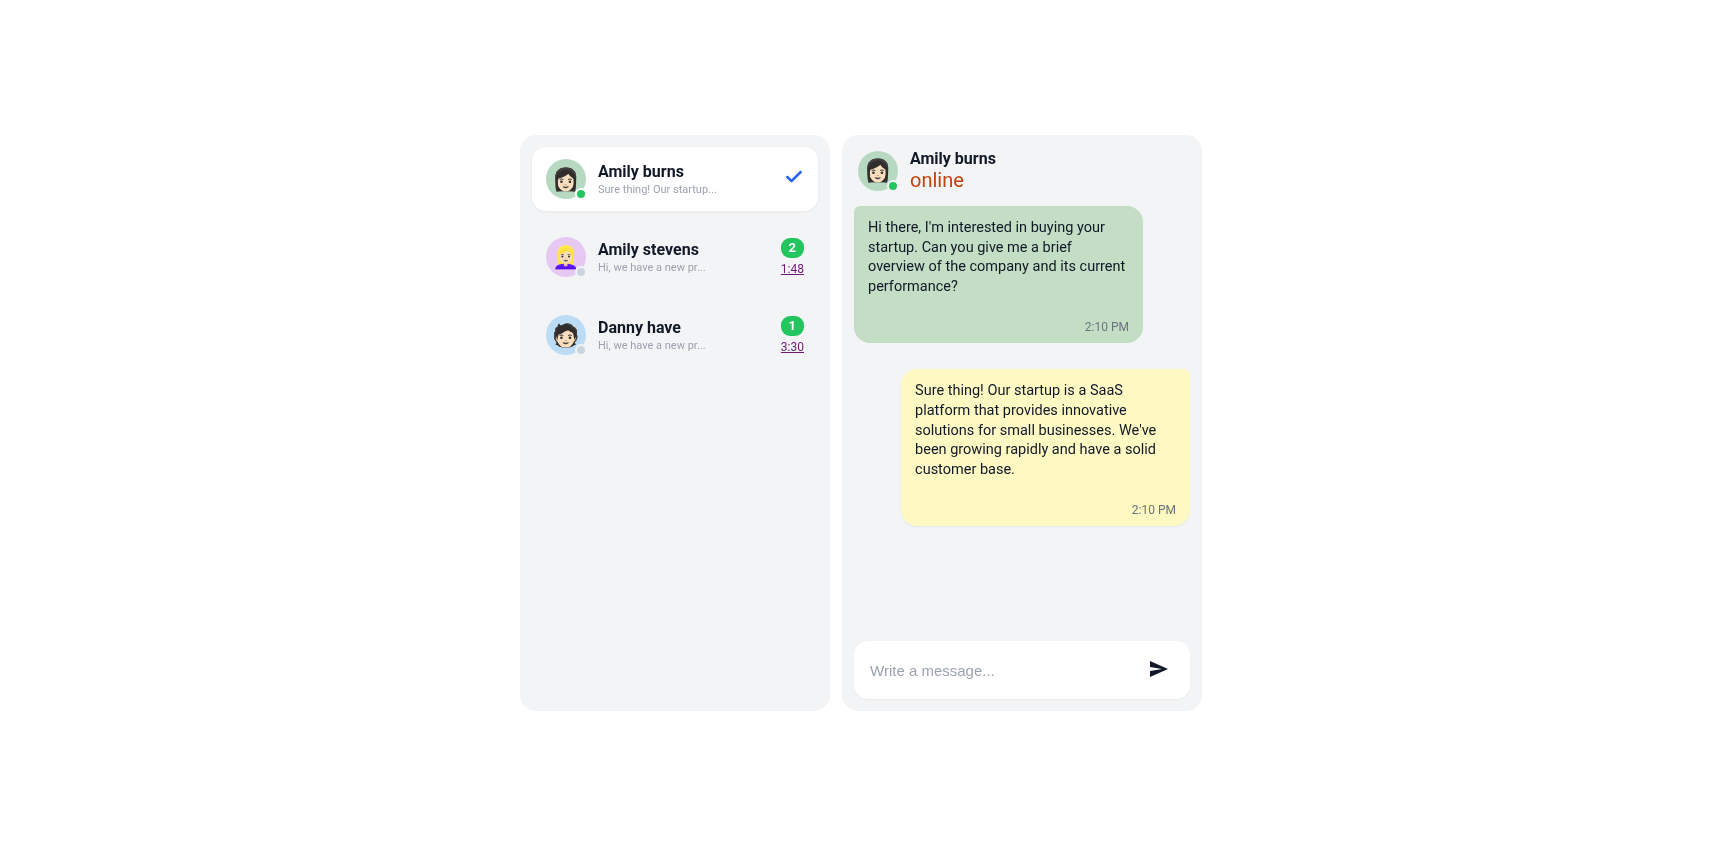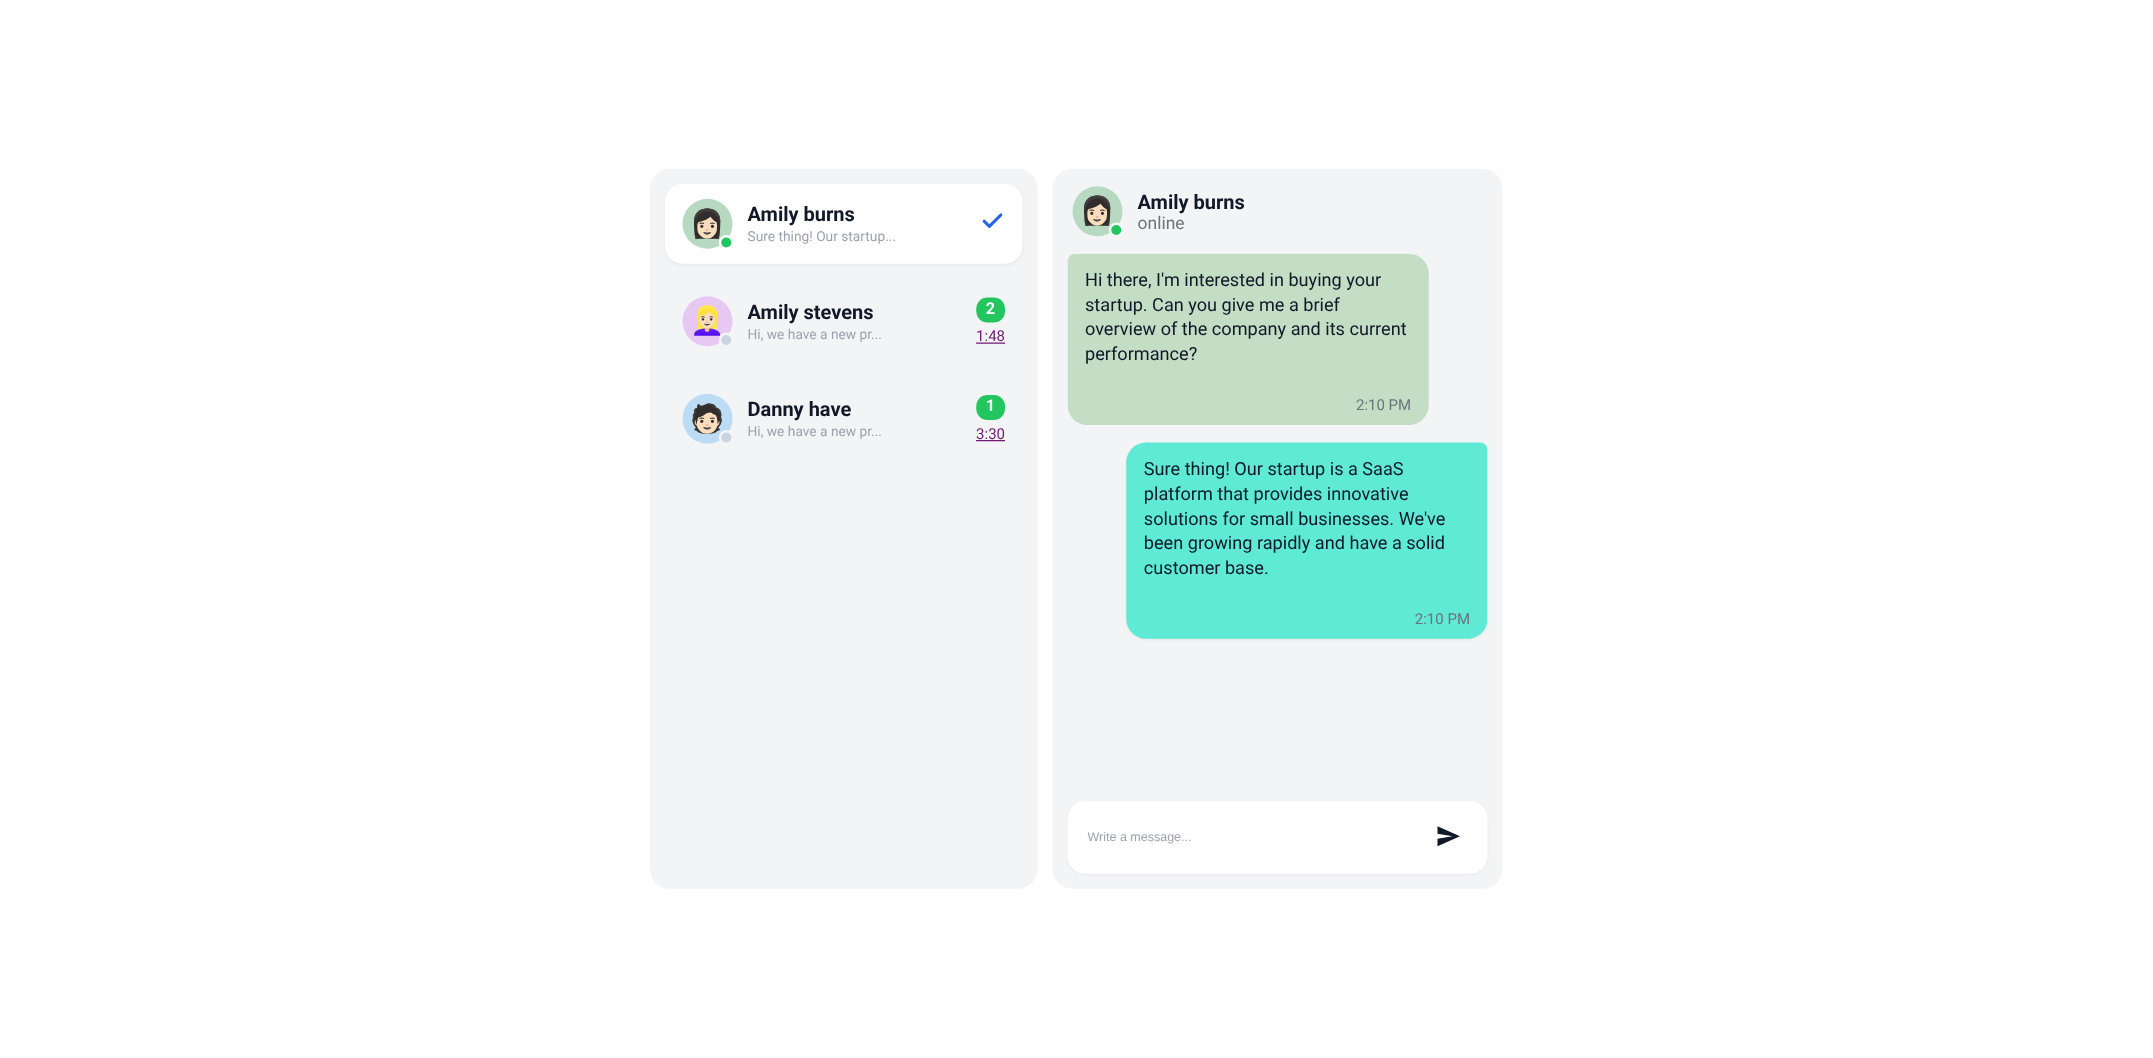--- a/index.html
+++ b/index.html
@@ -119,46 +119,46 @@
     gap: 12px;
     margin-bottom: 12px;
     padding: 2px 4px;
   }
   .chat-title {
     font-weight: 700;
     font-size: 16px;
     color: #111827;
   }
   .chat-status {
-    font-size: 14px;
-    color: #737373;
+    font-size: 20px;
+    color: #c2410c;
   }
   
   .messages {
     flex: 1;
     display: flex;
     flex-direction: column;
-    gap: 14px;
+    gap: 26px;
     overflow: hidden;
   }
   .bubble {
     max-width: 86%;
     border-radius: 16px;
     padding: 12px 14px 8px 14px;
     font-size: 14.5px;
     line-height: 1.35;
     color: #111827;
   }
   .bubble.in {
     background: #c3dec4;
     align-self: flex-start;
     border-top-left-radius: 6px;
   }
   .bubble.out {
-    background: #5eead4;
+    background: #fef9c3;
     align-self: flex-end;
     border-top-right-radius: 6px;
     box-shadow: 0 1px 2px rgba(0,0,0,0.05);
   }
   .bubble-time {
     text-align: right;
     font-size: 12px;
     color: #6b7280;
     margin-top: 23px;
   }
@@ -170,21 +170,21 @@
     display: flex;
     align-items: center;
     padding: 10px 12px 10px 16px;
     gap: 10px;
     box-shadow: 0 1px 2px rgba(0,0,0,0.04);
   }
   .composer input {
     flex: 1;
     border: none;
     outline: none;
-    font-size: 10px;
+    font-size: 15px;
     color: #111827;
     background: transparent;
   }
   .composer input::placeholder { color: #9ca3af; }
   .send-btn {
     width: 38px;
     height: 38px;
     border-radius: 50%;
     border: none;
     background: transparent;

